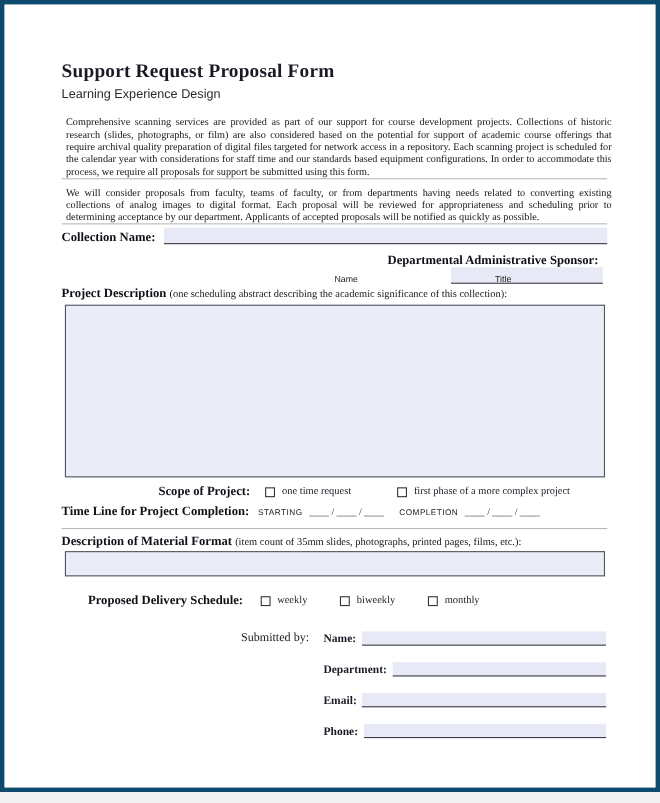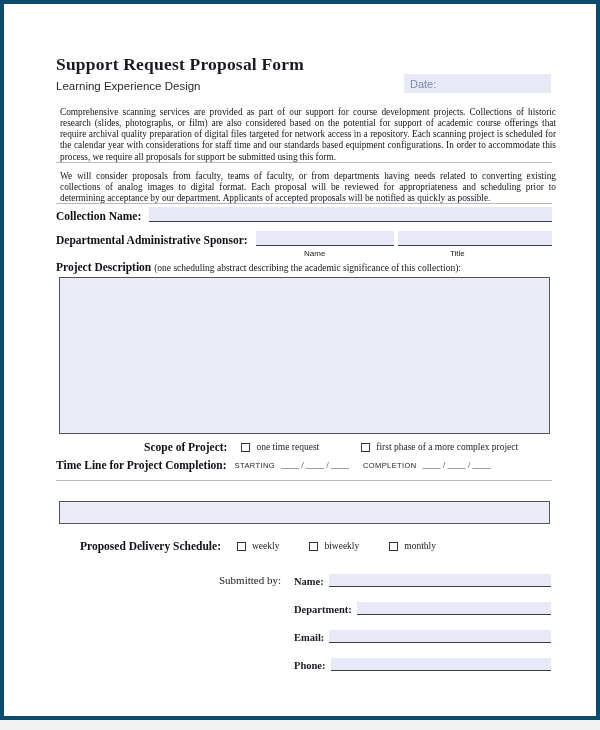--- a/index.html
+++ b/index.html
@@ -31,21 +31,21 @@
   .d2{top:199px;}
   .d3{top:476px;}
   
   .blabel{font-weight:bold;font-size:11.5px;white-space:nowrap;color:#101018;}
   .hint{font-size:9.5px;font-weight:normal;color:#14141c;}
   .fill-line{background:var(--field-fill);border-bottom:1px solid var(--line-dark);height:15px;cursor:text;}
   .row{position:absolute;left:52px;width:496px;display:flex;align-items:flex-end;}
   .collection-row{top:203px;}
   .collection-row .blabel{margin-right:8px;}
   .collection-row .fill-line{flex:1;}
-  .sponsor-row{top:227px;}
+  .sponsor-row{top:227px;flex-direction:column;}
   .sponsor-row .blabel{margin-right:8px;}
   .sponsor-name{width:138px;margin-right:4px;}
   .sponsor-title{flex:1;}
   .sub-label{position:absolute;font-size:8px;font-family:"Liberation Sans",sans-serif;color:#222;padding-left:32px;}
   .sub-name{left:268px;top:245px;}
   .sub-title{left:414px;top:245px;}
   .projdesc-label{position:absolute;left:52px;top:257px;width:496px;font-size:11.5px;}
   .big-box{position:absolute;left:55px;top:273px;width:491px;height:157px;background:var(--box-fill);
     border:1px solid #53535e;cursor:text;}
   
@@ -75,23 +75,20 @@
   .sub-row .slabel{font-weight:bold;font-size:10.5px;margin-right:5px;white-space:nowrap;}
   .sub-row .fill-line{flex:1;height:13px;}
 </style>
 </head>
 <body>
 
 <div class="canvas">
 
   <div class="title">Support Request Proposal Form</div>
   <div class="subtitle">Learning Experience Design</div>
-  <div class="date-box">
-    <span>Date:</span>
-  </div>
 
   <p class="para p1">Comprehensive scanning services are provided as part of our support for course development projects.  Collections of historic research (slides, photographs, or film) are also considered based on the potential for support of academic course offerings that require archival quality preparation of digital files targeted for network access in a repository.  Each scanning project is scheduled for the calendar year with considerations for staff time and our standards based equipment configurations.  In order to accommodate this process, we require all proposals for support be submitted using this form.</p>
   <div class="divider d1"></div>
   <p class="para p2">We will consider proposals from faculty, teams of faculty, or from departments having needs related to converting existing collections of analog images to digital format.  Each proposal will be reviewed for appropriateness and scheduling prior to determining acceptance by our department.  Applicants of accepted proposals will be notified as quickly as possible.</p>
   <div class="divider d2"></div>
 
   <div class="row collection-row">
     <span class="blabel">Collection Name:</span>
     <span class="fill-line"></span>
   </div>
@@ -124,20 +121,24 @@
 
   <div class="row timeline-row">
     <span class="blabel">Time Line for Project Completion:</span>
     <span class="caps">STARTING</span>
     <span class="blank">____ / ____ / ____</span>
     <span class="caps">COMPLETION</span>
     <span class="blank">____ / ____ / ____</span>
   </div>
   <div class="divider d3"></div>
 
+  <div class="material-label">
+    <span class="blabel">Description of Material Format</span>
+    <span class="hint">(item count of 35mm slides, photographs, printed pages, films, etc.):</span>
+  </div>
   <div class="material-box"></div>
 
   <div class="row delivery-row">
     <span class="blabel">Proposed Delivery Schedule:</span>
     <span class="opt">
       <span class="checkbox"></span>
       <span class="opt-label">weekly</span>
     </span>
     <span class="opt">
       <span class="checkbox"></span>

